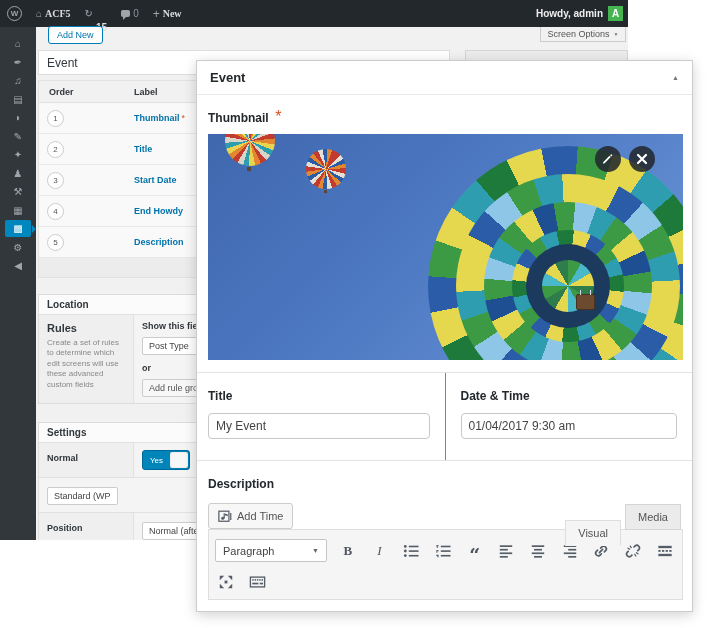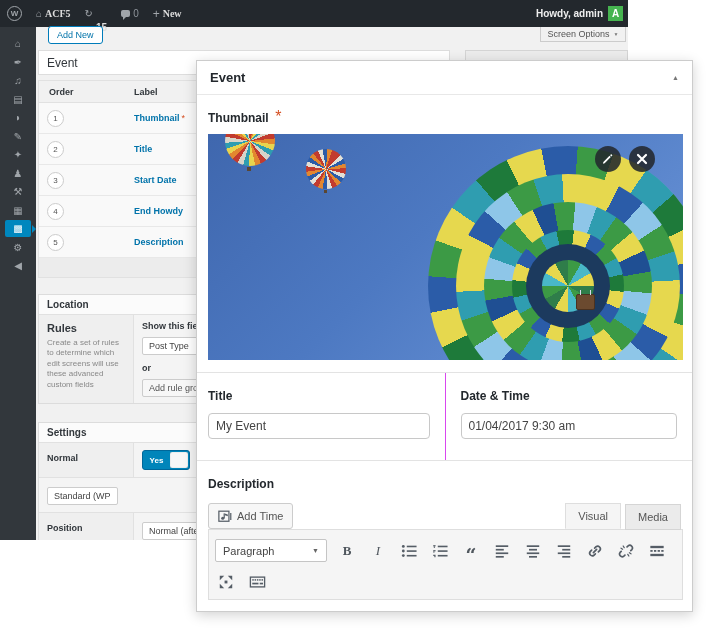--- a/index.html
+++ b/index.html
@@ -69,21 +69,21 @@
   .mb-left .lbl{font-size:11px;font-weight:bold;margin-bottom:4px;}
   .mb-left .help{font-size:8px;color:#888;line-height:1.3;}
   .mini-select{background:#fff;border:1px solid #ccc;border-radius:2px;font-size:9px;color:#444;
                padding:3px 6px;display:inline-block;cursor:pointer;}
   .mini-btn{background:#f7f7f7;border:1px solid #ccc;border-radius:2px;font-size:9px;color:#555;
             padding:3px 6px;display:inline-block;cursor:pointer;}
   .set-row{display:flex;border-bottom:1px solid #e1e1e1;}
   .set-lbl{width:95px;background:#efefef;border-right:1px solid #e1e1e1;padding:10px 8px;font-size:9px;font-weight:bold;box-sizing:border-box;}
   .set-val{flex:1;padding:7px 8px;}
   .toggle{width:46px;height:18px;background:#0085ba;border:1px solid #006799;border-radius:3px;display:flex;align-items:center;cursor:pointer;}
-  .toggle .on-lbl{flex:1;color:#fff;font-size:8px;font-weight:bold;text-align:center;}
+  .toggle .on-lbl{flex:1;color:#fff;font-size:8px;font-weight:normal;text-align:center;}
   .toggle .knob{width:18px;height:16px;background:#f7f7f7;border-radius:2px;margin-right:1px;box-shadow:inset 0 0 1px #999;}
 
   
   #panel{left:196px;top:60px;width:497px;height:552px;background:#fff;border:1px solid #ccc;
          box-shadow:0 3px 12px rgba(0,0,0,.18);box-sizing:border-box;}
   #panel-header{height:33px;border-bottom:1px solid #e8e8e8;display:flex;align-items:center;
                 padding:0 13px;font-size:13px;font-weight:bold;color:#23282d;}
   #panel-header .collapse{margin-left:auto;font-size:7px;color:#777;cursor:pointer;}
   .p-label{font-size:12px;font-weight:bold;color:#23282d;}
   #thumb-section{padding:13px 11px 12px 11px;}
@@ -126,24 +126,24 @@
   .text-input{margin-top:9px;width:100%;height:26px;border:1px solid #c8c8c8;border-radius:4px;
               font-size:12px;color:#444;padding:0 7px;box-sizing:border-box;font-family:"Liberation Sans",sans-serif;background:#fff;}
 
   
   #desc-section{border-top:1px solid #e3e3e3;padding:13px 11px 0 11px;position:relative;}
   #media-row{margin-top:11px;display:flex;align-items:flex-end;}
   #add-media-btn{display:flex;align-items:center;gap:5px;background:#f7f7f7;border:1px solid #ccc;border-radius:3px;
                  padding:5px 9px;font-size:11px;color:#555;cursor:pointer;}
   #editor-tabs{margin-left:auto;display:flex;align-items:flex-end;}
   .ed-tab{font-size:11px;color:#555;padding:6px 12px;cursor:pointer;border:1px solid transparent;}
-  .ed-tab.active{background:#f5f5f5;border:1px solid #dedede;border-bottom-color:#f5f5f5;position:relative;top:0;}
+  .ed-tab.active{background:#f5f5f5;border:1px solid #dedede;border-bottom-color:#f5f5f5;position:relative;top:17px;}
   .ed-tab.inactive{background:#ebebeb;border:1px solid #d5d5d5;margin-left:4px;top:1px;position:relative;}
   #editor-toolbar{width:475px;box-sizing:border-box;background:#f5f5f5;border:1px solid #dedede;padding:6px 6px 5px 6px;}
-  #tb-row1{display:flex;align-items:center;}
+  #tb-row1{display:flex;align-items:center;justify-content:space-between;}
   #para-select{width:112px;height:23px;background:#fff;border:1px solid #c5c5c5;border-radius:2px;
                display:flex;align-items:center;font-size:11px;color:#444;padding:0 7px;box-sizing:border-box;cursor:pointer;}
   #para-select .arrow{margin-left:auto;font-size:7px;color:#666;}
   .tb-btn{width:22px;height:20px;display:flex;align-items:center;justify-content:center;cursor:pointer;
           color:#50575e;margin-left:9px;}
   .tb-btn svg{display:block;}
   .tb-b{font-weight:bold;font-size:13px;font-family:"Liberation Serif",serif;}
   .tb-i{font-style:italic;font-size:13px;font-family:"Liberation Serif",serif;}
   .tb-q{font-family:"DejaVu Serif",serif;font-weight:bold;font-size:19px;line-height:8px;padding-top:9px;}
   #tb-row2{display:flex;align-items:center;margin-top:7px;padding-bottom:2px;}

